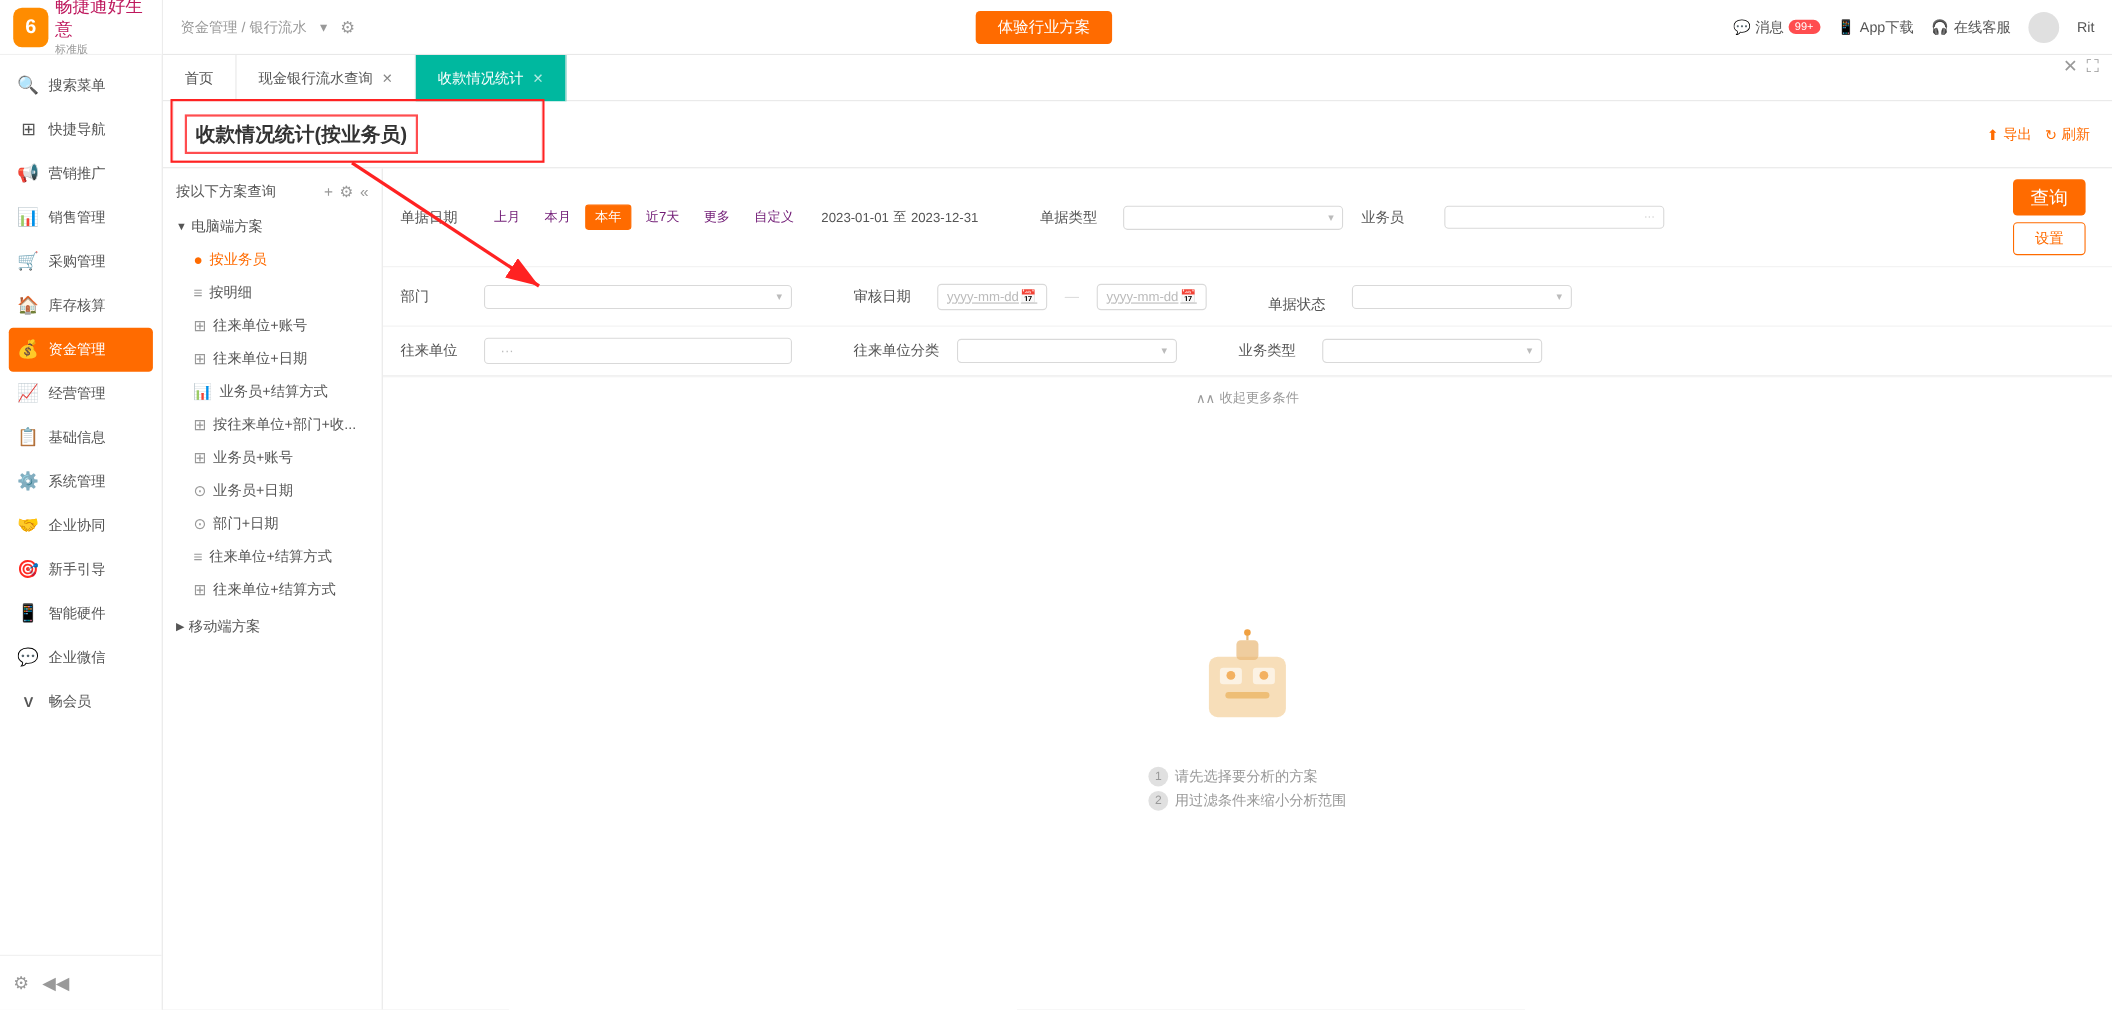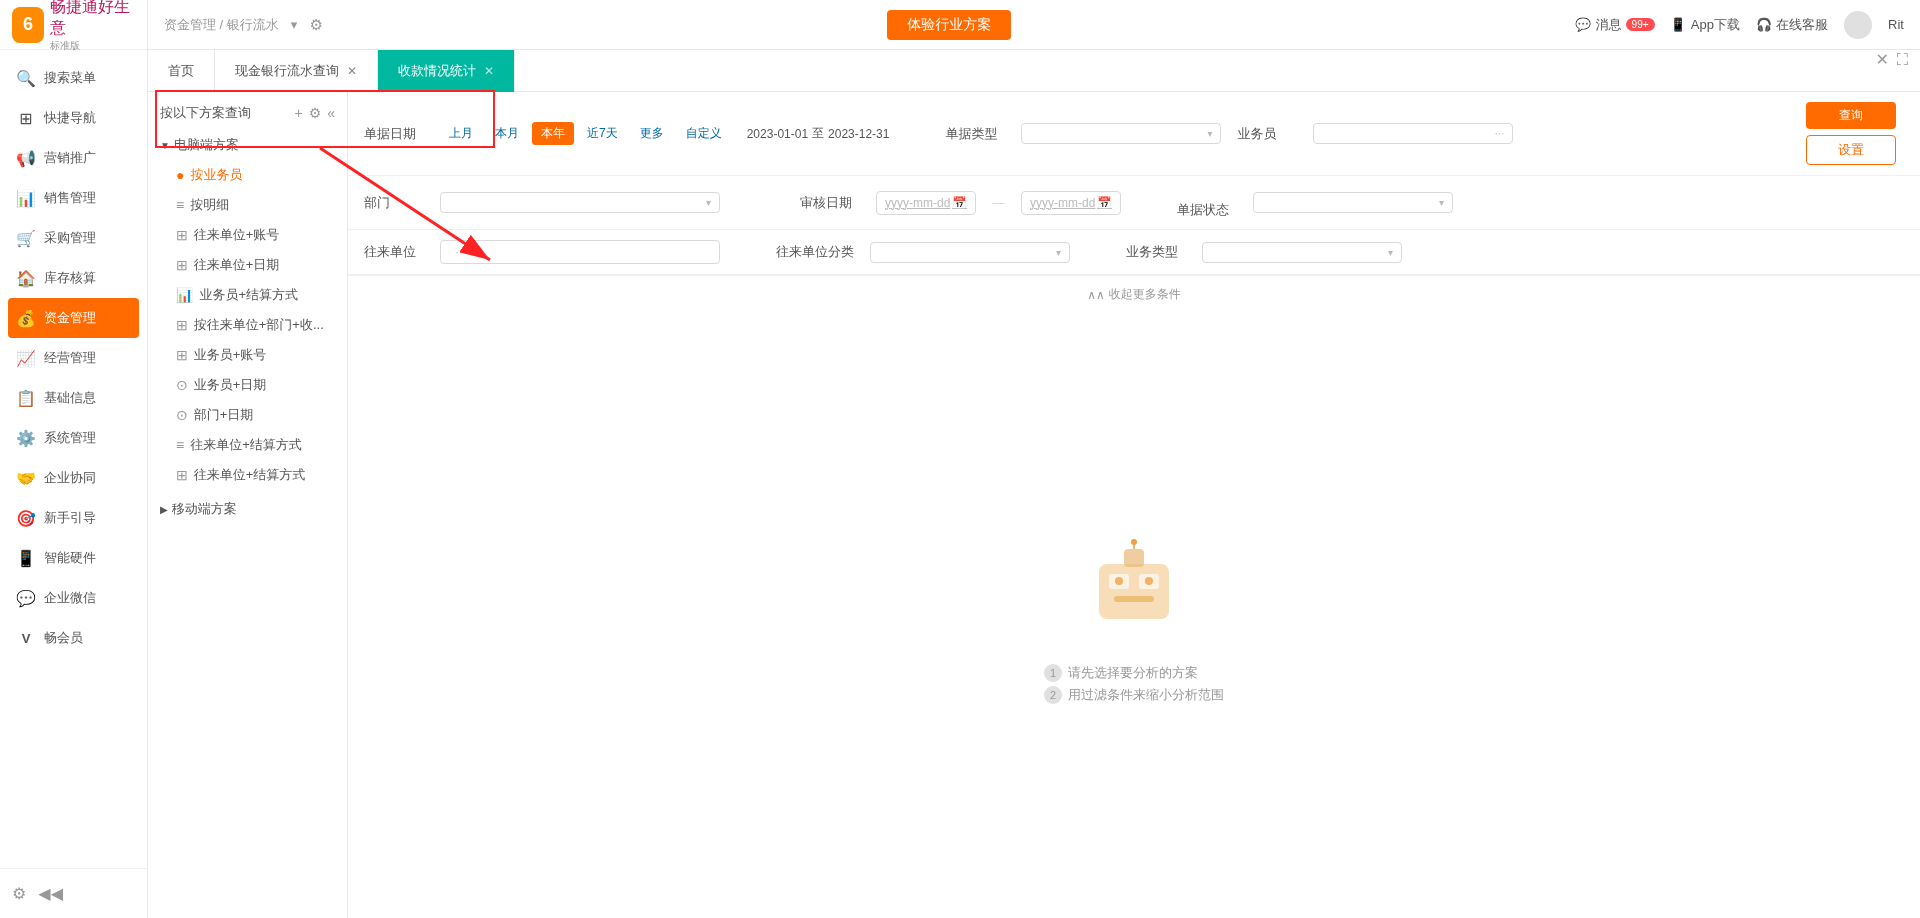--- a/index.html
+++ b/index.html
@@ -129,21 +129,21 @@
 
     
     .filter-row {
       display: flex; align-items: center; padding: 10px 16px; gap: 16px;
       background: #fff; border-bottom: 1px solid #f0f0f0;
     }
     .filter-label { color: #555; font-size: 13px; min-width: 60px; }
     .date-quick-btns { display: flex; gap: 4px; }
     .date-btn {
       padding: 2px 8px; border-radius: 3px; font-size: 12px;
-      cursor: pointer; color: #0369a1; border: 1px solid transparent;
+      cursor: pointer; color: #701a75; border: 1px solid transparent;
     }
     .date-btn.active {
       background: #ff6b00; color: #fff; border-color: #ff6b00;
     }
     .date-range { display: flex; align-items: center; gap: 4px; font-size: 12px; color: #555; }
     .filter-select {
       border: 1px solid #d9d9d9; border-radius: 4px; padding: 4px 8px;
       font-size: 12px; color: #555; min-width: 120px; display: flex;
       align-items: center; justify-content: space-between; cursor: pointer;
       background: #fff;
@@ -162,21 +162,21 @@
       align-items: center; justify-content: space-between; background: #fff; text-decoration: underline;
     }
     .calendar-icon { color: #bbb; font-size: 12px; }
 
     
     .query-btns {
       display: flex; flex-direction: column; gap: 6px; margin-left: auto; padding-right: 8px;
     }
     .query-btn {
       background: #ff6b00; color: #fff; border: none; border-radius: 4px;
-      padding: 5px 33px; font-size: 12px; cursor: pointer; white-space: nowrap;
+      padding: 5px 16px; font-size: 17px; cursor: pointer; white-space: nowrap;
     }
     .set-btn {
       background: #fff; color: #ff6b00; border: 1px solid #ff6b00; border-radius: 4px;
       padding: 5px 16px; font-size: 13px; cursor: pointer; white-space: nowrap;
     }
 
     
     .collapse-bar {
       background: #fff; display: flex; align-items: center; justify-content: center;
       padding: 10px; border-top: 1px solid #f0f0f0; cursor: pointer; color: #999; font-size: 12px;
@@ -324,20 +324,33 @@
       <span class="tab-close">✕</span>
     </div>
     <div class="tabs-right">
       <span class="tabs-right-icon">✕</span>
       <span class="tabs-right-icon">⛶</span>
     </div>
   </div>
 
   <div class="page-content">
 
+    <div class="page-title-bar">
+      <div class="page-title">收款情况统计(按业务员)</div>
+      <div class="page-title-actions">
+        <div class="action-btn">
+          <span>⬆</span>
+          <span>导出</span>
+        </div>
+        <div class="action-btn">
+          <span>↻</span>
+          <span>刷新</span>
+        </div>
+      </div>
+    </div>
 
     <div class="content-area">
 
       <div class="scheme-panel">
         <div class="scheme-header">
           <span>按以下方案查询</span>
           <div class="scheme-header-icons">
             <span class="scheme-header-icon">+</span>
             <span class="scheme-header-icon">⚙</span>
             <span class="scheme-header-icon">«</span>
@@ -439,21 +452,21 @@
           </div>
         </div>
 
         <div class="filter-row">
           <span class="filter-label">部门</span>
           <div class="filter-select" style="min-width:280px;">
             <span style="color:#bbb;"></span>
             <span class="filter-select-arrow">▾</span>
           </div>
 
-          <span class="filter-label" style="margin-left:64px;">审核日期</span>
+          <span class="filter-label" style="margin-left:40px;">审核日期</span>
           <div class="date-input">
             <span style="color:#bbb;font-size:12px;">yyyy-mm-dd</span>
             <span class="calendar-icon">📅</span>
           </div>
           <span class="filter-divider">—</span>
           <div class="date-input">
             <span style="color:#bbb;font-size:12px;">yyyy-mm-dd</span>
             <span class="calendar-icon">📅</span>
           </div>
 

